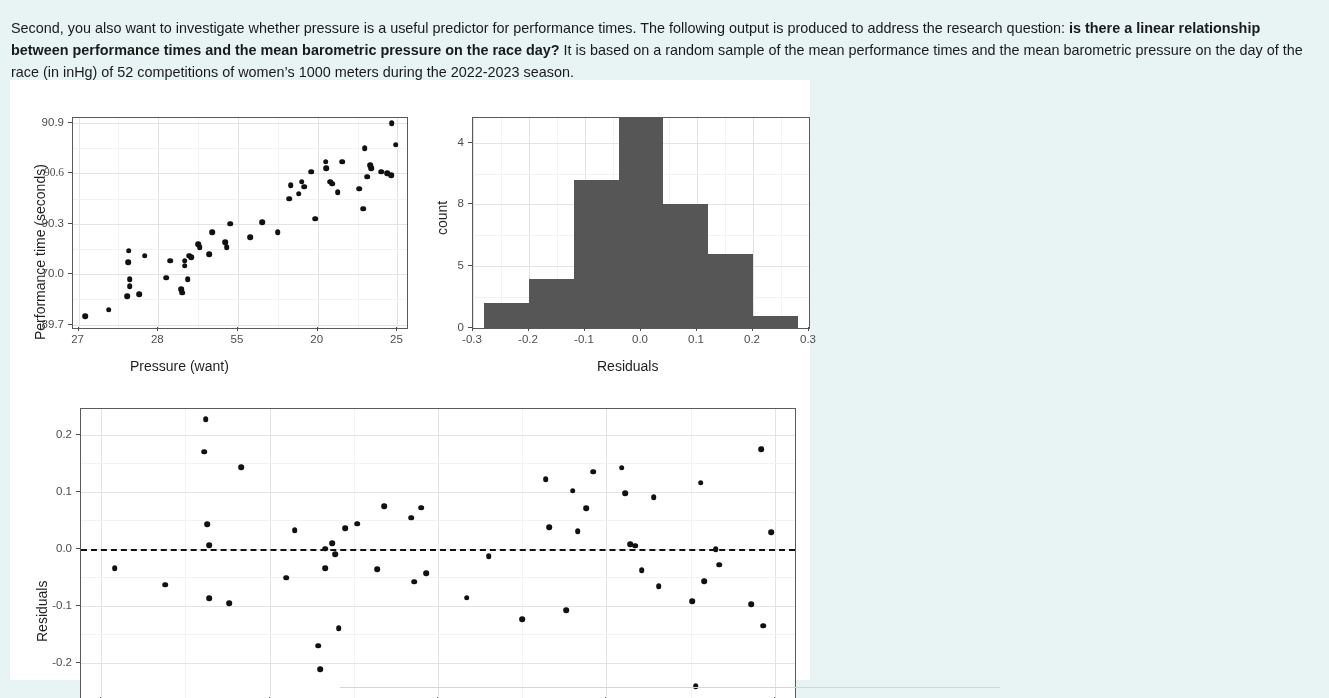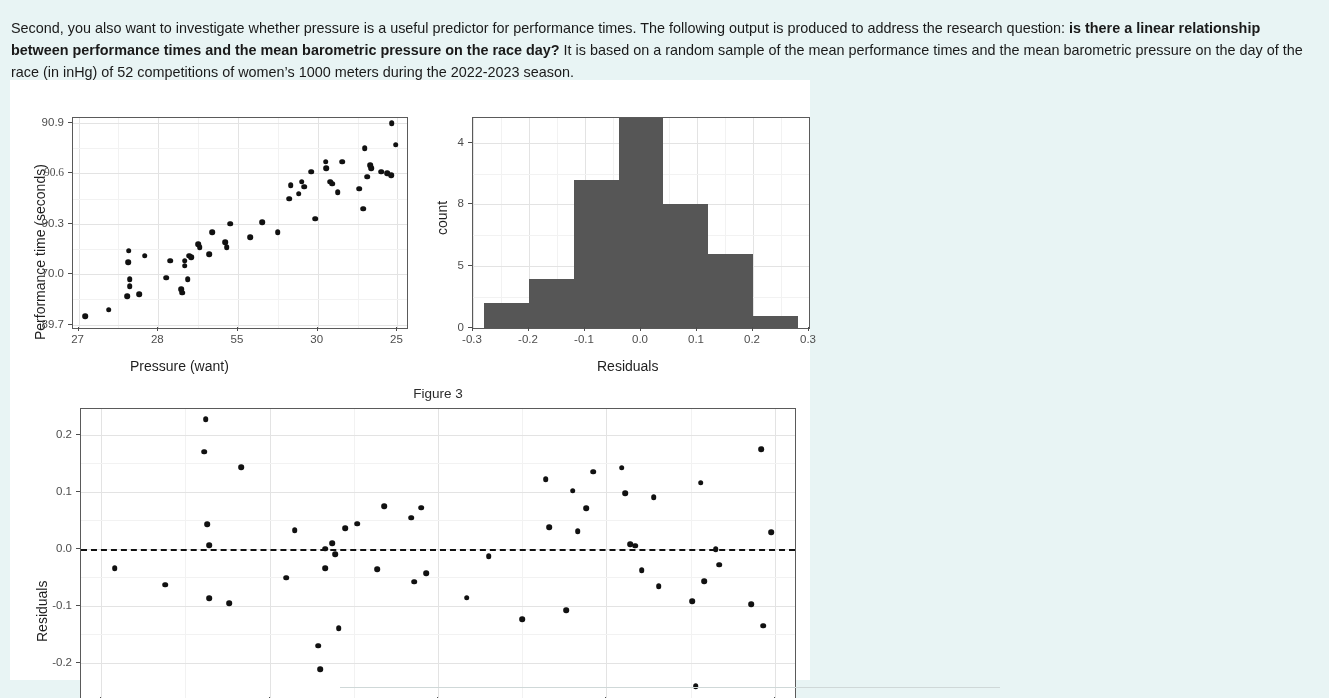--- a/index.html
+++ b/index.html
@@ -200,21 +200,21 @@
           <div class="pt" style="left: 322.84px; top: 26.88px;"></div>
         </div>
       <div id="fig1-ticks">
           <div class="tick-mark x" style="left: 67.58px; top: 247px;"></div>
           <div class="tick-label" style="left: 67.58px; top: 253px; transform: translateX(-50%);">27</div>
           <div class="tick-mark x" style="left: 147.294px; top: 247px;"></div>
           <div class="tick-label" style="left: 147.294px; top: 253px; transform: translateX(-50%);">28</div>
           <div class="tick-mark x" style="left: 227.007px; top: 247px;"></div>
           <div class="tick-label" style="left: 227.007px; top: 253px; transform: translateX(-50%);">55</div>
           <div class="tick-mark x" style="left: 306.721px; top: 247px;"></div>
-          <div class="tick-label" style="left: 306.721px; top: 253px; transform: translateX(-50%);">30</div>
+          <div class="tick-label" style="left: 306.721px; top: 253px; transform: translateX(-50%);">20</div>
           <div class="tick-mark x" style="left: 386.434px; top: 247px;"></div>
           <div class="tick-label" style="left: 386.434px; top: 253px; transform: translateX(-50%);">25</div>
           <div class="tick-mark y" style="left: 58px; top: 243.64px;"></div>
           <div class="tick-label" style="left: 54px; top: 243.64px; transform: translate(-100%, -50%);">89.7</div>
           <div class="tick-mark y" style="left: 58px; top: 193.24px;"></div>
           <div class="tick-label" style="left: 54px; top: 193.24px; transform: translate(-100%, -50%);">70.0</div>
           <div class="tick-mark y" style="left: 58px; top: 142.84px;"></div>
           <div class="tick-label" style="left: 54px; top: 142.84px; transform: translate(-100%, -50%);">90.3</div>
           <div class="tick-mark y" style="left: 58px; top: 92.44px;"></div>
           <div class="tick-label" style="left: 54px; top: 92.44px; transform: translate(-100%, -50%); font-family: Liberation Serif, serif;">90.6</div>
@@ -275,21 +275,20 @@
           <div class="tick-mark y" style="left: 48px; top: 185.235px;"></div>
           <div class="tick-label" style="left: 44px; top: 185.235px; transform: translate(-100%, -50%);">5</div>
           <div class="tick-mark y" style="left: 48px; top: 123.471px;"></div>
           <div class="tick-label" style="left: 44px; top: 123.471px; transform: translate(-100%, -50%);">8</div>
           <div class="tick-mark y" style="left: 48px; top: 61.7059px;"></div>
           <div class="tick-label" style="left: 44px; top: 61.7059px; transform: translate(-100%, -50%);">4</div>
         </div>
     </div>
 
     <div class="figure" id="fig3" style="left:0px; top:300px; width:800px; height:290px;">
-      <div class="fig-title" style="left:70px; top:6px; width:716px;">Figure 3</div>
       <div class="axis-title vert" style="left:24px; top:262px;">Residuals</div>
 
       <div class="panel" id="fig3-panel" style="left:70px; top:28px; width:716px; height:291px;">
           <div class="gridline-v major" style="left: 20.2075px;"></div>
           <div class="gridline-v major" style="left: 188.604px;"></div>
           <div class="gridline-v major" style="left: 357px;"></div>
           <div class="gridline-v major" style="left: 525.396px;"></div>
           <div class="gridline-v major" style="left: 693.792px;"></div>
           <div class="gridline-v" style="left: 104.406px; background: rgb(242, 242, 242);"></div>
           <div class="gridline-v" style="left: 272.802px; background: rgb(242, 242, 242);"></div>

